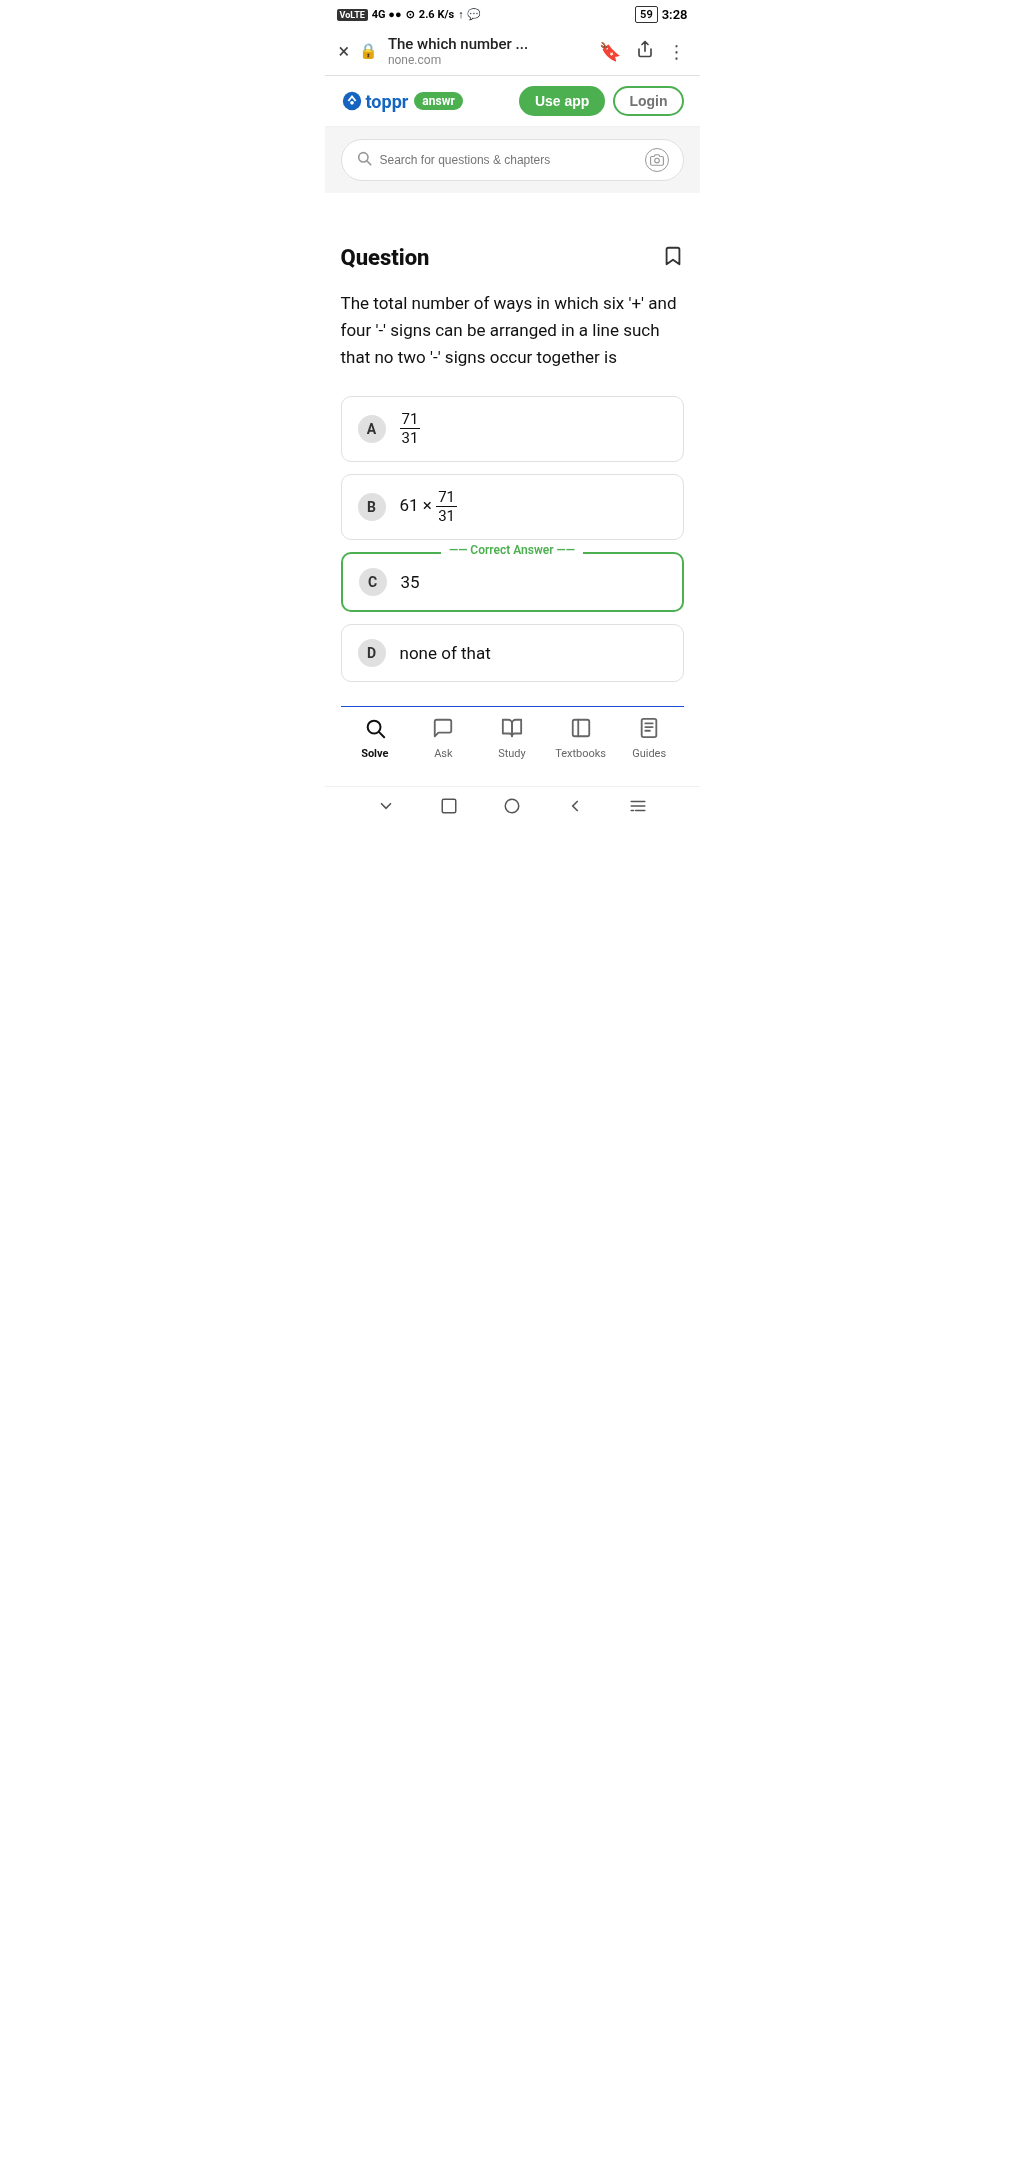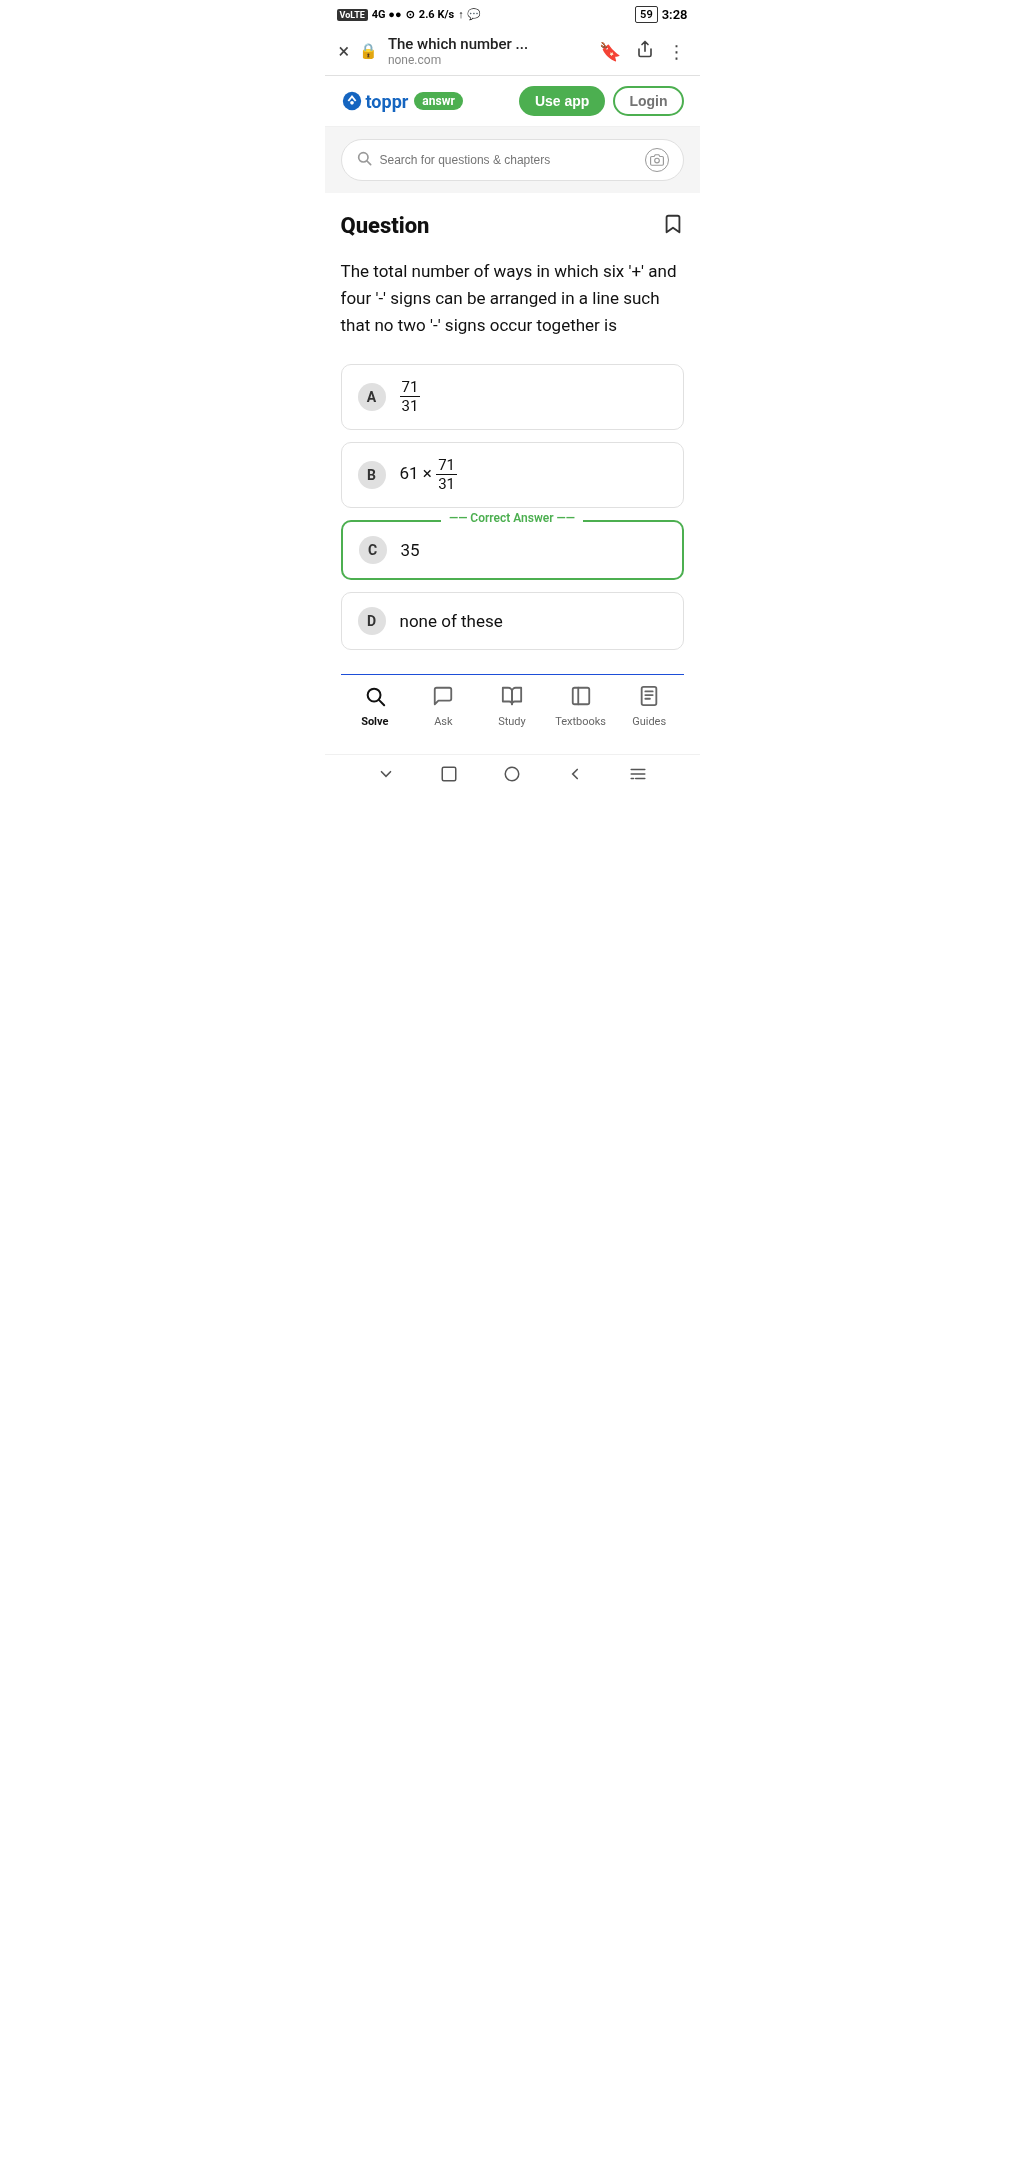--- a/index.html
+++ b/index.html
@@ -197,20 +197,21 @@
     .main-content {
       padding: 20px 16px;
       background: #fff;
     }
 
     .question-header {
       display: flex;
       justify-content: space-between;
       align-items: flex-start;
       margin-bottom: 18px;
+      margin-top: 32px;
     }
     .question-title {
       font-size: 22px;
       font-weight: 800;
       color: #111;
     }
     .bookmark-icon {
       font-size: 22px;
       color: #333;
       cursor: pointer;
@@ -465,21 +466,21 @@
     </div>
 
     <div class="option-item correct">
       <span class="correct-label">Correct Answer</span>
       <div class="option-label correct-label-circle">C</div>
       <div class="option-content">35</div>
     </div>
 
     <div class="option-item">
       <div class="option-label">D</div>
-      <div class="option-content">none of these</div>
+      <div class="option-content">none of that</div>
     </div>
 
   </div>
 
   <div class="tab-bar">
 
     <div class="tab-item">
       <span class="tab-icon active">
         <svg width="22" height="22" viewBox="0 0 24 24" fill="none" stroke="#111" stroke-width="2.2" stroke-linecap="round">
           <circle cx="11" cy="11" r="7"></circle>

